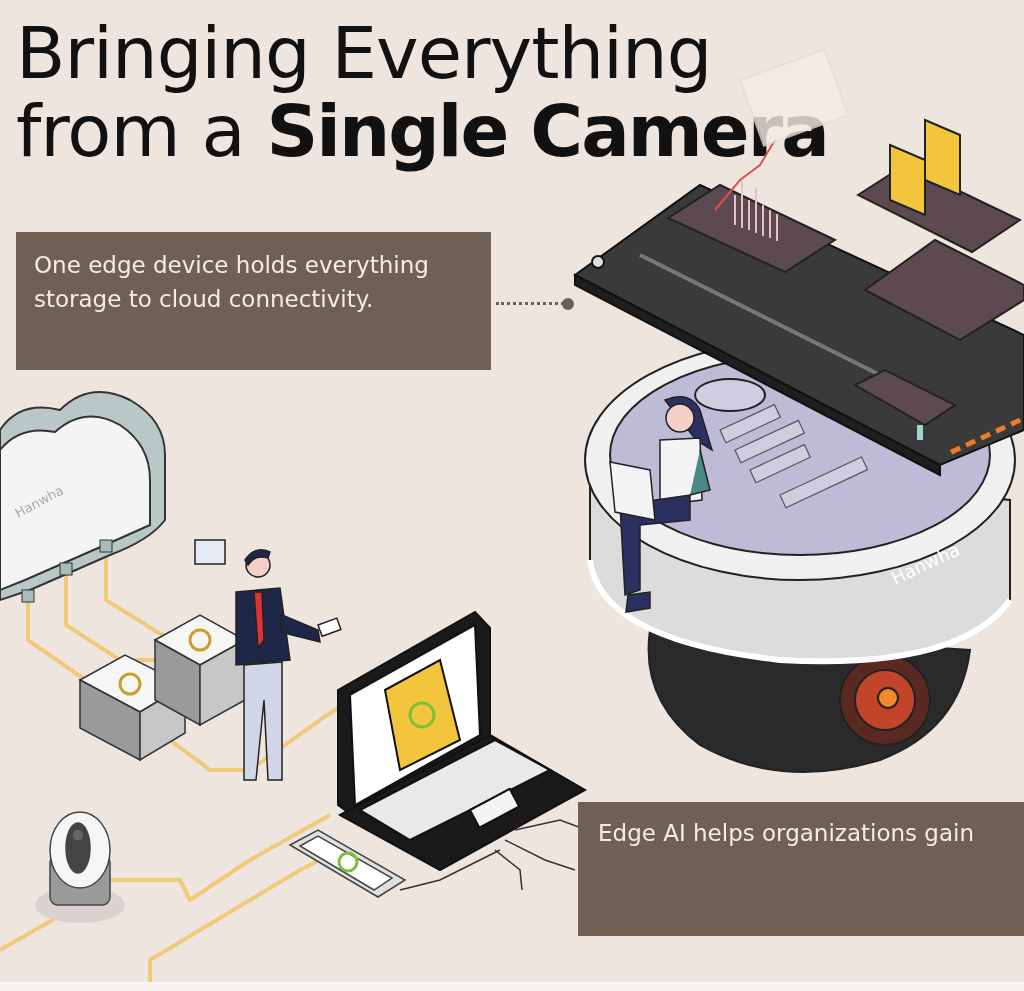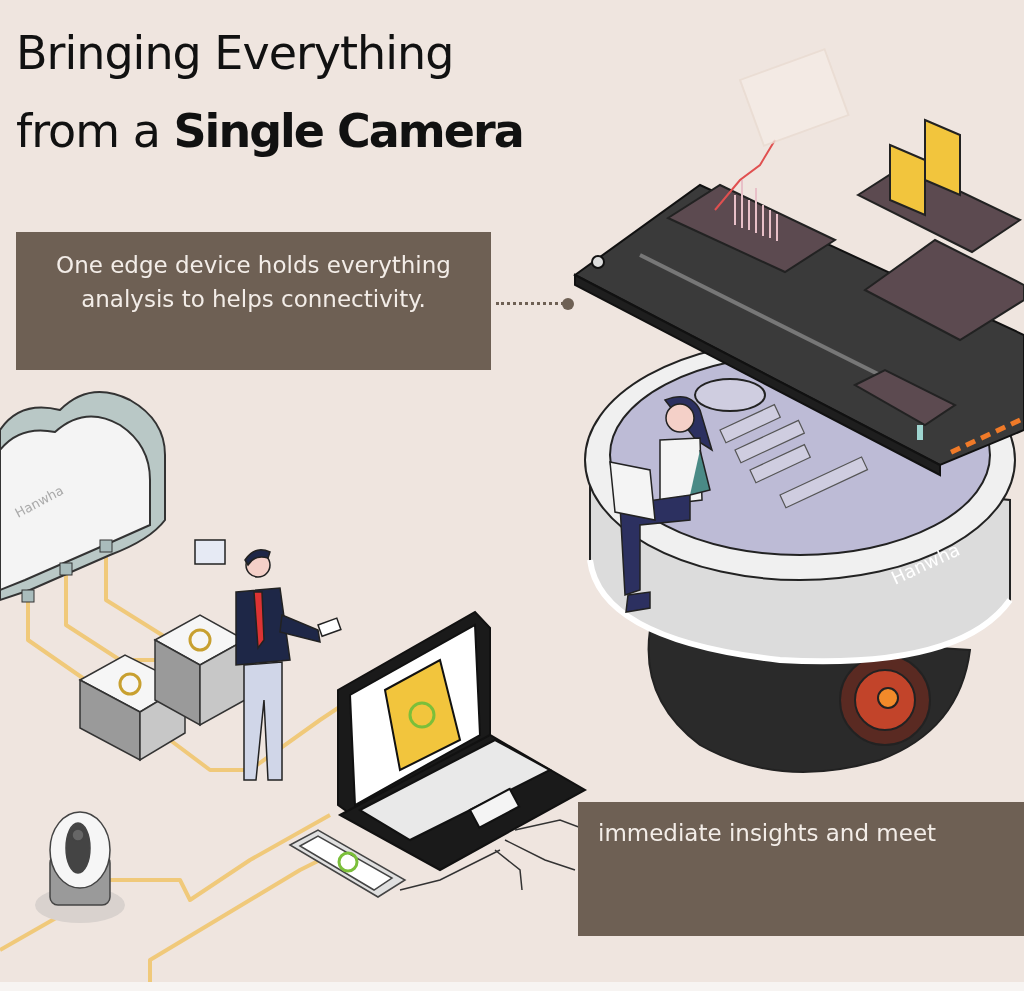--- a/index.html
+++ b/index.html
@@ -6,31 +6,31 @@
   body {
     width: 1024px; height: 991px; overflow: hidden;
     background: #efe5df;
     position: relative;
     font-family: "DejaVu Sans", sans-serif;
   }
   .canvas { position: absolute; left: 0; top: 0; width: 1024px; height: 982px; background: #efe5df; }
   .bottom-strip { position: absolute; left: 0; top: 982px; width: 1024px; height: 9px; background: #f7f4f2; }
   .title {
     position: absolute; left: 16px; top: 14px;
-    font-size: 46px; line-height: 78px; color: #111;
+    font-size: 72px; line-height: 78px; color: #111;
     letter-spacing: -1px; font-weight: normal;
     margin: 0;
   }
   .title b { font-weight: bold; letter-spacing: -2px; }
   .callout {
     position: absolute; background: #6e6054; color: #f3ede8;
     font-size: 23px; line-height: 34px;
     box-sizing: border-box;
   }
-  .callout-1 { left: 16px; top: 232px; width: 475px; height: 138px; padding: 16px 18px; text-align: center; }
+  .callout-1 { left: 16px; top: 232px; width: 475px; height: 138px; padding: 16px 18px; }
   .callout-2 { left: 578px; top: 802px; width: 446px; height: 134px; padding: 14px 0 0 20px; white-space: nowrap; overflow: hidden; }
   .callout p { margin: 0; }
   svg.art { position: absolute; left: 0; top: 0; }
   .connector { position: absolute; left: 496px; top: 302px; width: 68px; border-top: 3px dotted #6e6054; }
   .connector-dot { position: absolute; left: 562px; top: 298px; width: 12px; height: 12px; border-radius: 50%; background: #6e6054; }
 </style>
 </head>
 <body>
 
 <div class="canvas"></div>
@@ -184,18 +184,18 @@
     <polygon points="855,385 885,370 955,405 925,425" fill="#5c4a50"></polygon>
     <line x1="920" y1="425" x2="920" y2="440" stroke="#9fd5d0" stroke-width="6"></line>
   </g>
 </svg>
 
 <div class="connector"></div>
 <div class="connector-dot"></div>
 
 <div class="callout callout-1">
   <p>One edge device holds everything</p>
-  <p>analysis to helps connectivity.</p>
+  <p>storage to cloud connectivity.</p>
 </div>
 
 <div class="callout callout-2">
-  <p>immediate insights and meet</p>
+  <p>Edge AI helps organizations gain</p>
 </div>
 
 </body></html>

